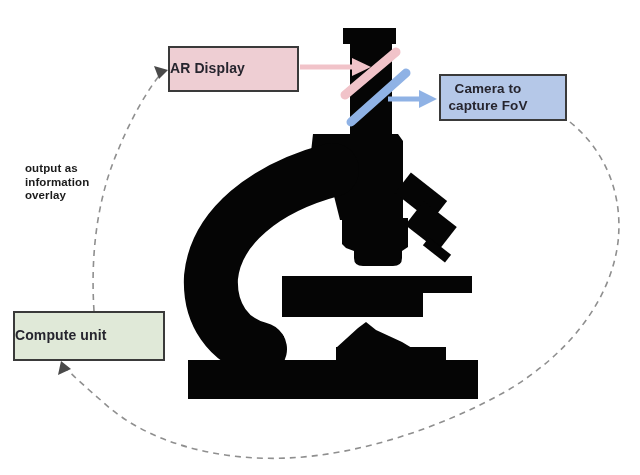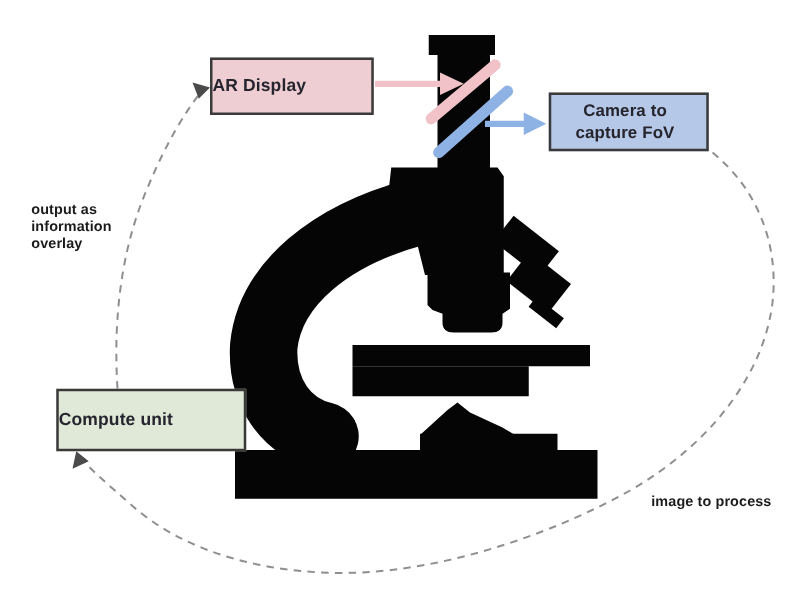--- a/index.html
+++ b/index.html
@@ -10,21 +10,21 @@
   #diagram-svg{position:absolute;left:0;top:0;width:640px;height:475px;}
   .node{
     position:absolute;display:flex;align-items:center;
     border:2px solid #3a3a3a;box-sizing:border-box;text-align:center;
     color:#26252e;font-weight:bold;letter-spacing:0.1px;
   }
   .node .lbl{display:inline-block;line-height:1.25;}
   #node-ar{left:168px;top:46px;width:131px;height:46px;font-size:14px;}
   #node-camera{left:439px;top:74px;width:128px;height:47px;font-size:13.5px;}
   #node-camera .lbl{width:94px;}
-  #node-compute{left:13px;top:311px;width:152px;height:50px;font-size:14px;margin-left:32px;}
+  #node-compute{left:13px;top:311px;width:152px;height:50px;font-size:14px;}
   .edge-label{
     position:absolute;color:#1b1b1b;font-size:11.5px;font-weight:bold;
     line-height:1.18;letter-spacing:0.1px;
   }
   #label-output{left:25px;top:162px;width:88px;}
   #label-image{left:521px;top:396px;width:120px;}
 </style>
 </head>
 <body>
 
@@ -74,25 +74,24 @@
     <g>
       <line x1="388" y1="99" x2="421" y2="99" stroke="#8fb2e5" stroke-width="5"></line>
       <path d="M 437,99 L 419,90 L 419,108 Z" fill="#8fb2e5"></path>
     </g>
   </svg>
 
   <div class="node" id="node-ar" style="background-color: rgb(238, 206, 211);">
     <span class="lbl">AR Display</span>
   </div>
 
-  <div class="node" id="node-camera" style="background-color: rgb(181, 200, 232); padding-left: 12px;">
+  <div class="node" id="node-camera" style="background-color: rgb(181, 200, 232);">
     <span class="lbl">Camera to capture FoV</span>
   </div>
 
   <div class="node" id="node-compute" style="background-color: rgb(224, 233, 216);">
     <span class="lbl">Compute unit</span>
   </div>
 
   <div class="edge-label" id="label-output">output as information overlay</div>
 
-  <div class="edge-label" id="label-image">image to process</div>
 
 </div>
 
 </body></html>

